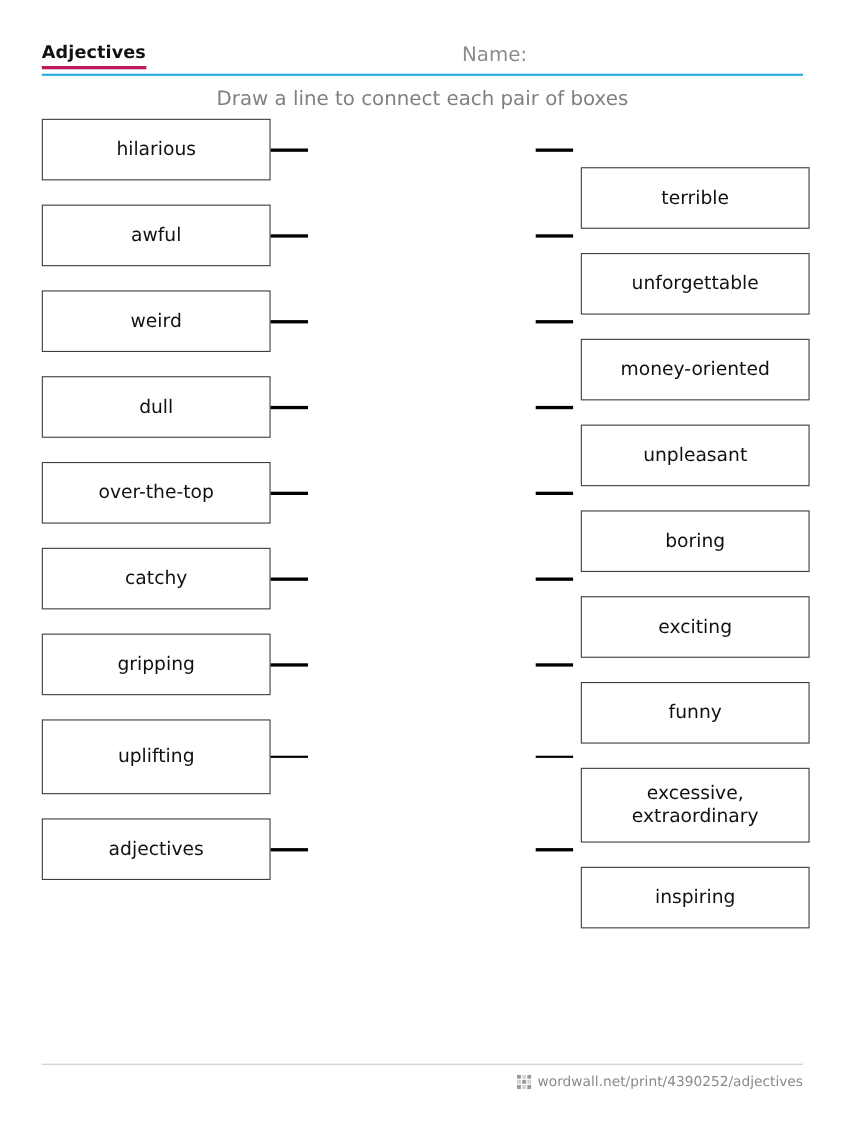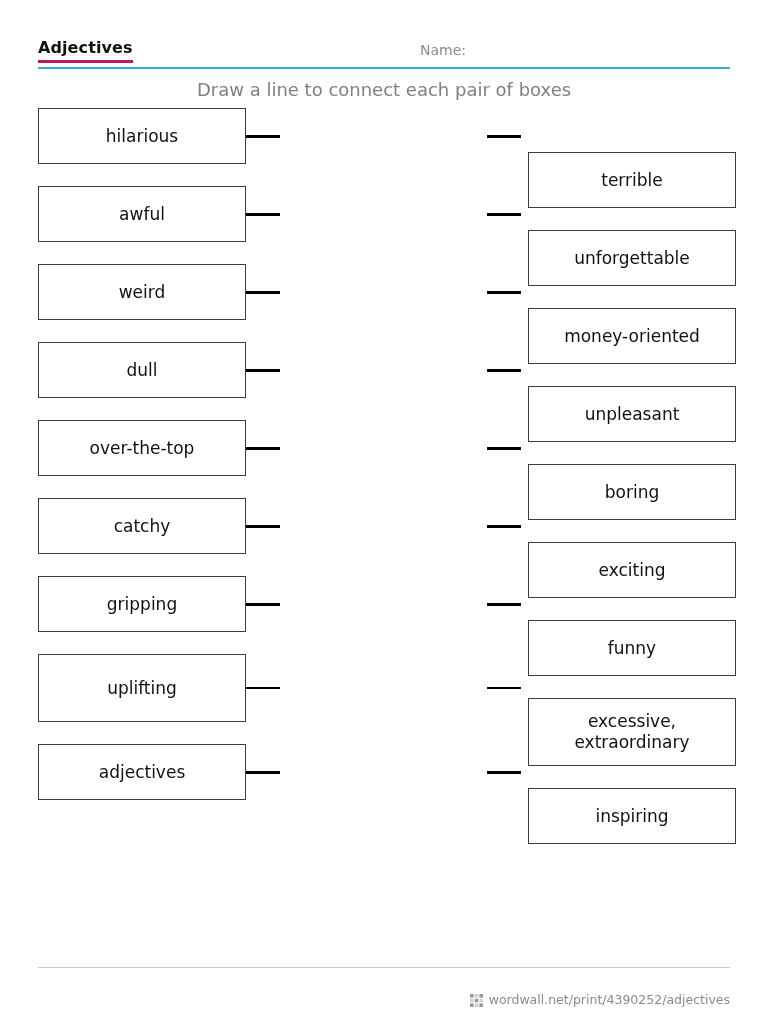--- a/index.html
+++ b/index.html
@@ -33,21 +33,21 @@
     letter-spacing: 0.1px;
     color: #111111;
     line-height: 20px;
     border-bottom: 3px solid #be185d;
     padding-bottom: 2px;
   }
   .name-label {
     position: absolute;
     left: 382px;
     top: 3px;
-    font-size: 14px;
+    font-size: 18px;
     color: #8c8c8c;
     line-height: 18px;
   }
   .header-rule {
     position: absolute;
     left: 38px;
     top: 67px;
     width: 692px;
     height: 2px;
     background: #29aee4;
@@ -134,21 +134,20 @@
   .footer {
     position: absolute;
     right: 38px;
     top: 975px;
     display: flex;
     align-items: center;
     gap: 6px;
     font-size: 12.5px;
     color: #8a8a8a;
     line-height: 16px;
-    margin-top: 17px;
   }
   .wordwall-logo {
     display: block;
     width: 13px;
     height: 13px;
   }
 </style>
 </head>
 <body>
 

